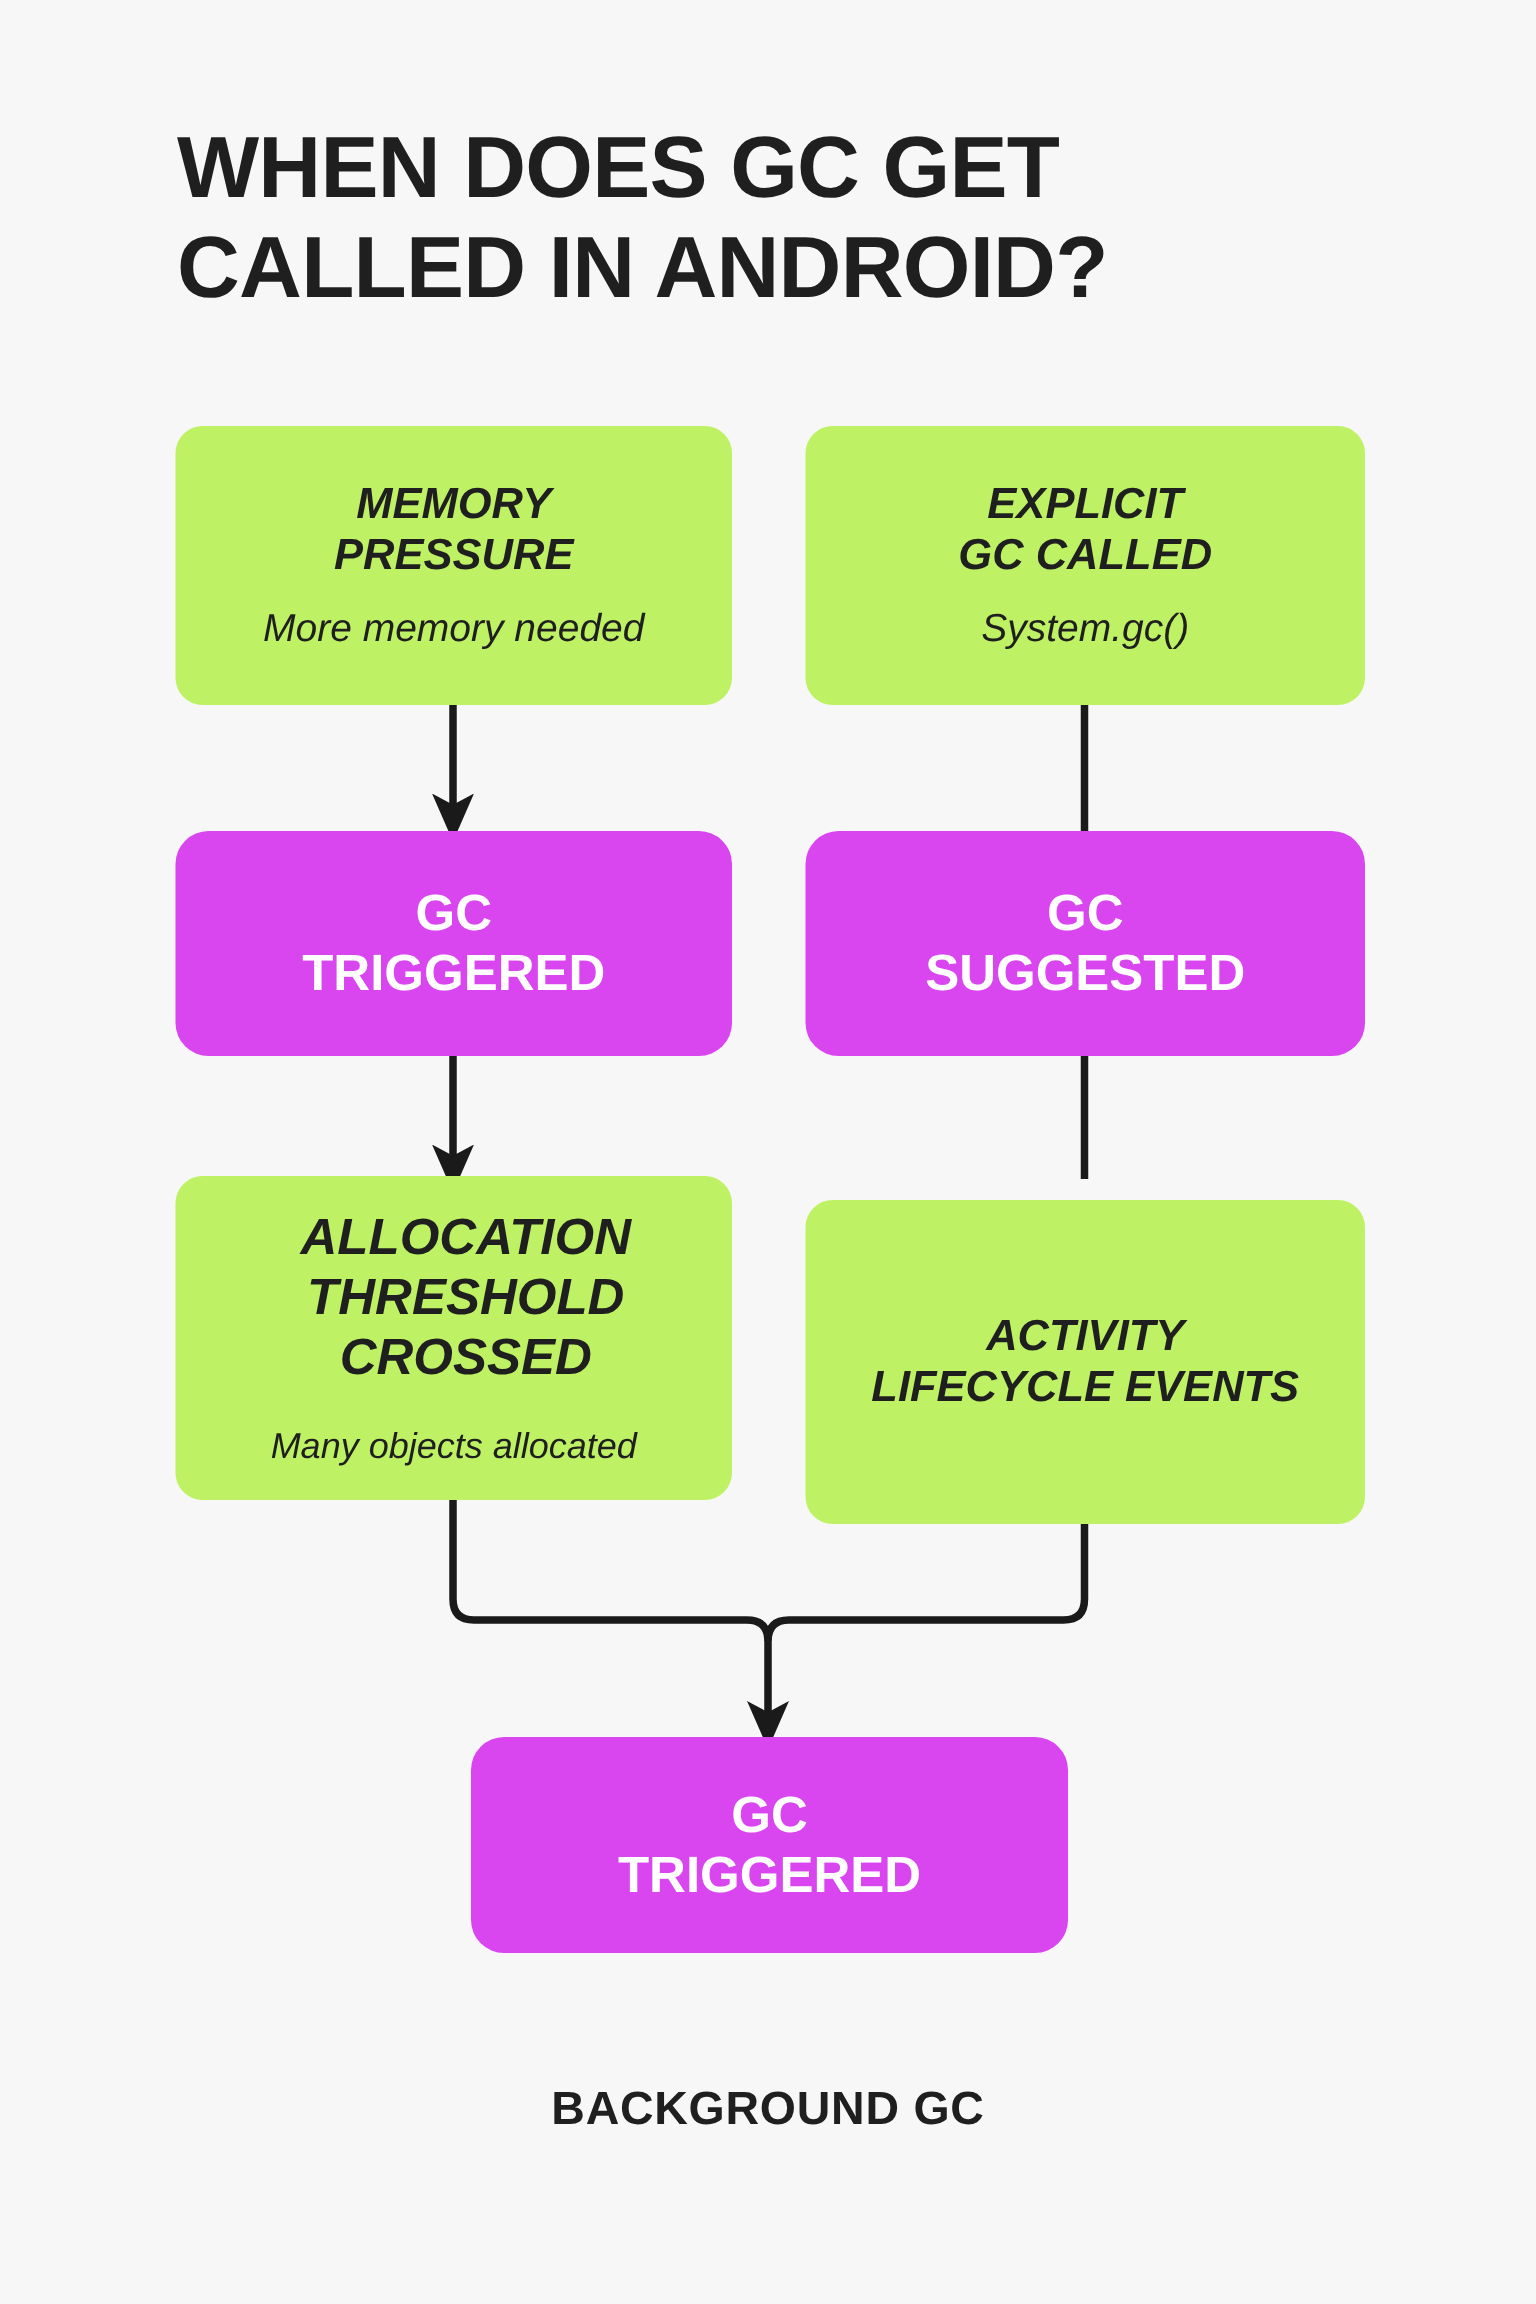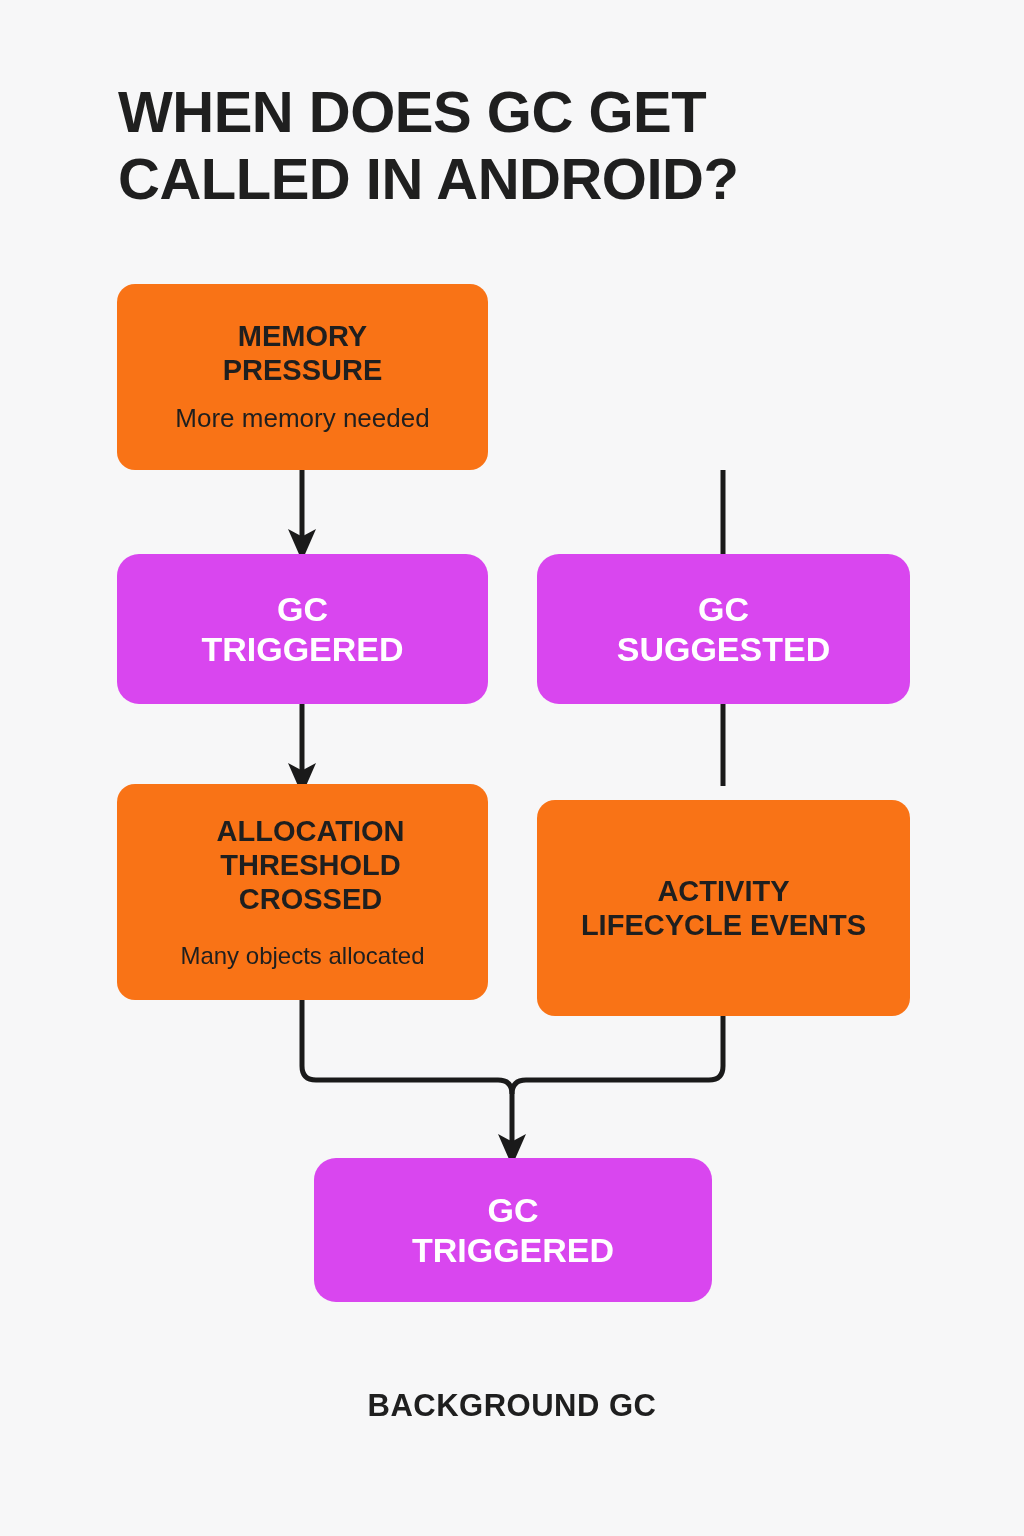--- a/index.html
+++ b/index.html
@@ -42,21 +42,22 @@
     box-sizing: border-box;
     display: flex;
     flex-direction: column;
     align-items: center;
     justify-content: center;
     text-align: center;
     border-radius: 18px;
     padding: 6px 10px;
   }
   .node.light {
-    background: #f97316;
+    background: #bef264;
+    font-style: italic;
   }
   .node.dark {
     background: #d946ef;
     border-radius: 22px;
   }
   .node .heading {
     font-weight: 700;
     color: #1f1f1f;
     text-transform: uppercase;
     line-height: 1.18;
@@ -82,21 +83,21 @@
   
   #box-gc-triggered-1, #box-gc-suggested { top: 554px; height: 150px; }
   #box-gc-triggered-1 { left: 117px; width: 371px; }
   #box-gc-suggested   { left: 537px; width: 373px; }
   #box-gc-triggered-1 .heading, #box-gc-suggested .heading { font-size: 34px; }
 
   
   #box-allocation-threshold, #box-activity-lifecycle { top: 784px; height: 216px; }
   #box-allocation-threshold { left: 117px; width: 371px; }
   #box-activity-lifecycle   { left: 537px; width: 373px; margin-top: 16px; }
-  #box-allocation-threshold .heading { font-size: 29px; margin-left: 16px; }
+  #box-allocation-threshold .heading { font-size: 34px; margin-left: 16px; }
   #box-allocation-threshold .sub { font-size: 24px; margin-top: 24px; }
   #box-activity-lifecycle .heading { font-size: 29px; }
   #box-activity-lifecycle .sub { font-size: 26px; margin-top: 10px; }
 
   
   #box-gc-triggered-final {
     left: 314px;
     top: 1158px;
     width: 398px;
     height: 144px;
@@ -172,20 +173,25 @@
                Q512,1080 512,1094" stroke="#1a1a1a" stroke-width="5" fill="none" stroke-linecap="butt" stroke-linejoin="round"></path>
     </g>
   </svg>
 
   <div class="node light" id="box-memory-pressure">
     <div class="heading">MEMORY
 PRESSURE</div>
     <div class="sub">More memory needed</div>
   </div>
 
+  <div class="node light" id="box-explicit-gc">
+    <div class="heading">EXPLICIT
+GC CALLED</div>
+    <div class="sub">System.gc()</div>
+  </div>
 
   <div class="node dark" id="box-gc-triggered-1">
     <div class="heading">GC
 TRIGGERED</div>
   </div>
 
   <div class="node dark" id="box-gc-suggested">
     <div class="heading">GC
 SUGGESTED</div>
   </div>

